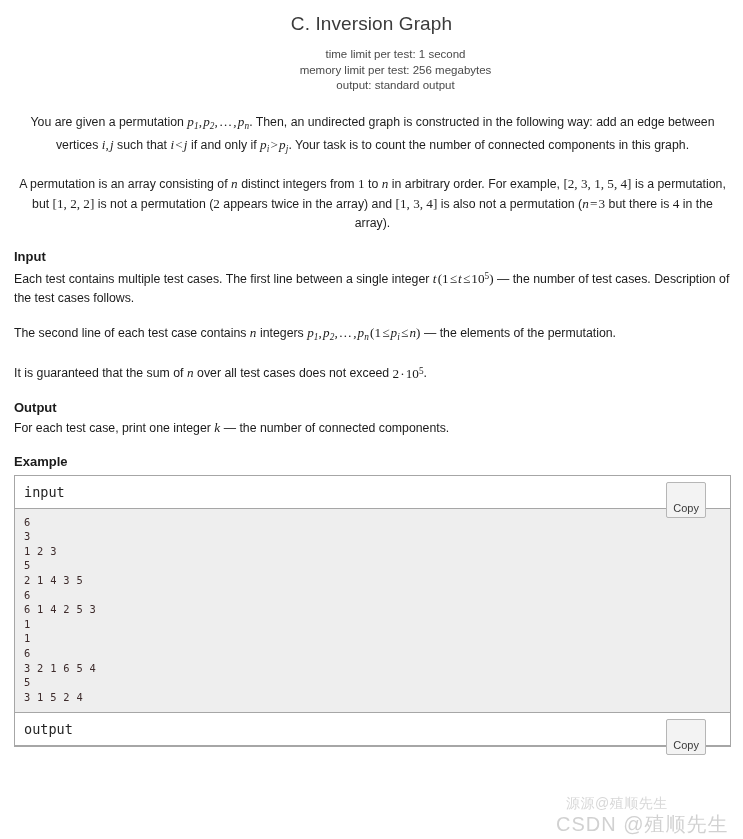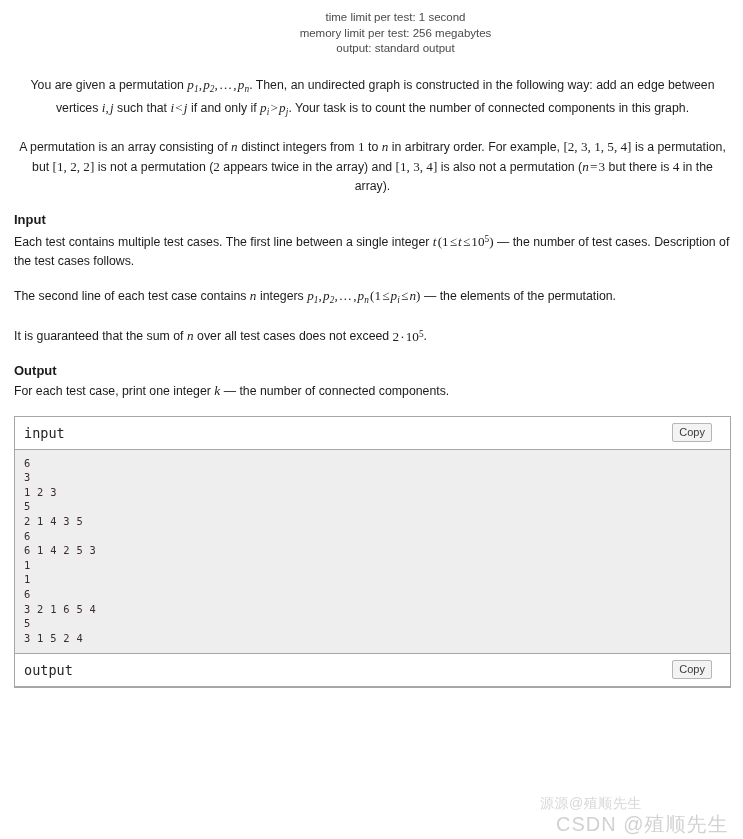--- a/index.html
+++ b/index.html
@@ -109,29 +109,29 @@
     color: #242424;
     padding: 5px 8px 5px 9px;
     border-bottom: 1px solid #a6a6a6;
     background: #ffffff;
     height: 22px;
     line-height: 22px;
     box-sizing: content-box;
   }
   .copy-btn {
     position: absolute;
-    right: 18px;
+    right: 24px;
     top: 6px;
     font-family: "Liberation Sans", sans-serif;
     font-size: 11px;
     color: #3a3a3a;
     background: #f3f3f3;
     border: 1px solid #b6b6b6;
     border-radius: 2px;
-    padding: 1px 6px 2px 6px;
+    padding: 18px 6px 2px 6px;
     line-height: 14px;
     cursor: pointer;
   }
   .sample-pre {
     margin: 0;
     padding: 6px 8px 8px 9px;
     background: #eeeeee;
     font-family: "DejaVu Sans Mono", monospace;
     font-size: 10.4px;
     line-height: 14.6px;
@@ -143,40 +143,41 @@
   
   .watermark {
     position: absolute;
     pointer-events: none;
     color: #8d8d8d;
     opacity: 0.42;
     font-family: "Liberation Sans", sans-serif;
     white-space: nowrap;
   }
   .wm-1 {
-    left: 540px;
+    left: 566px;
     top: 795px;
     font-size: 14px;
     letter-spacing: 0.5px;
     opacity: 0.35;
   }
   .wm-2 {
     left: 556px;
     top: 811px;
     font-size: 20px;
     letter-spacing: 1px;
     opacity: 0.40;
   }
 </style>
 </head>
 <body>
 
 <div class="page">
 
   <div class="problem-header">
+    <div class="title">C. Inversion Graph</div>
     <div class="limit-line">time limit per test: 1 second</div>
     <div class="limit-line">memory limit per test: 256 megabytes</div>
     <div class="limit-line">output: standard output</div>
   </div>
 
   <div class="content" style="margin-top:18px;">
 
     <p class="para"><span>You are given a permutation </span><span class="m"><span>p</span><span class="msub">1</span></span><span class="mn">, </span><span class="m"><span>p</span><span class="msub">2</span></span><span class="mn">, … , </span><span class="m"><span>p</span><span class="msub">n</span></span><span>. Then, an undirected graph is constructed in the following way: add an edge between vertices </span><span class="m">i</span><span class="mn">, </span><span class="m">j</span><span> such that </span><span class="m">i</span><span class="mn"> &lt; </span><span class="m">j</span><span> if and only if </span><span class="m"><span>p</span><span class="msub">i</span></span><span class="mn"> &gt; </span><span class="m"><span>p</span><span class="msub">j</span></span><span>. Your task is to count the number of connected components in this graph.</span></p>
 
 
@@ -186,20 +187,21 @@
     <p class="section-body"><span>Each test contains multiple test cases. The first line between a single integer </span><span class="m">t</span><span class="mn"> (<span>1</span> ≤ <span class="m">t</span> ≤ <span>10</span><span class="msup">5</span>)</span><span> — the number of test cases. Description of the test cases follows.</span></p>
 
 
     <p class="section-body"><span>The second line of each test case contains </span><span class="m">n</span><span> integers </span><span class="m"><span>p</span><span class="msub">1</span></span><span class="mn">, </span><span class="m"><span>p</span><span class="msub">2</span></span><span class="mn">, … , </span><span class="m"><span>p</span><span class="msub">n</span></span><span class="mn"> (<span>1</span> ≤ <span class="m"><span>p</span><span class="msub">i</span></span> ≤ <span class="m">n</span>)</span><span> — the elements of the permutation.</span></p>
 
     <p class="section-body"><span>It is guaranteed that the sum of </span><span class="m">n</span><span> over all test cases does not exceed </span><span class="mn"><span>2</span> · <span>10</span><span class="msup">5</span></span><span>.</span></p>
 
     <div class="section-title">Output</div>
     <p class="section-body"><span>For each test case, print one integer </span><span class="m">k</span><span> — the number of connected components.</span></p>
 
+    <div class="section-title" style="margin-bottom:4px;">Example</div>
 
     <div class="sample-tests">
       <div class="sample-block">
         <div class="sample-title">
           <span>input</span>
           <span class="copy-btn">Copy</span>
         </div>
         <pre class="sample-pre">6
 3
 1 2 3

